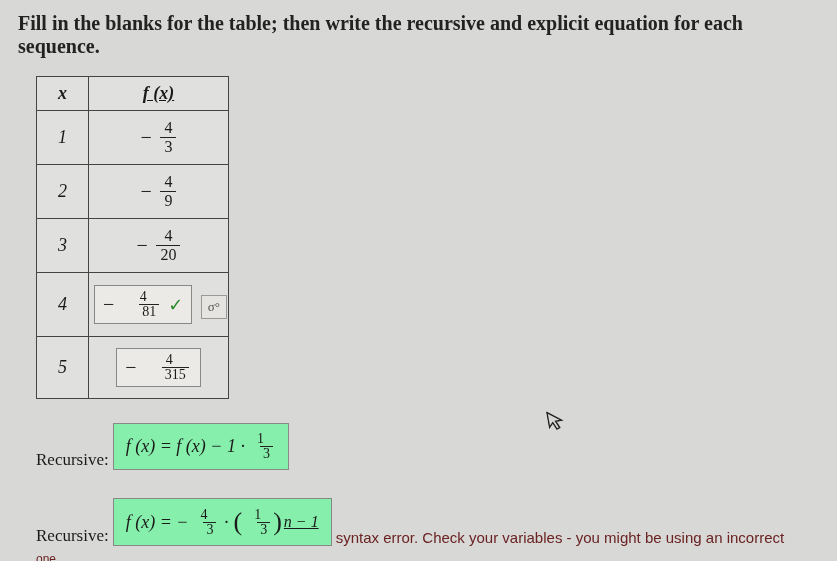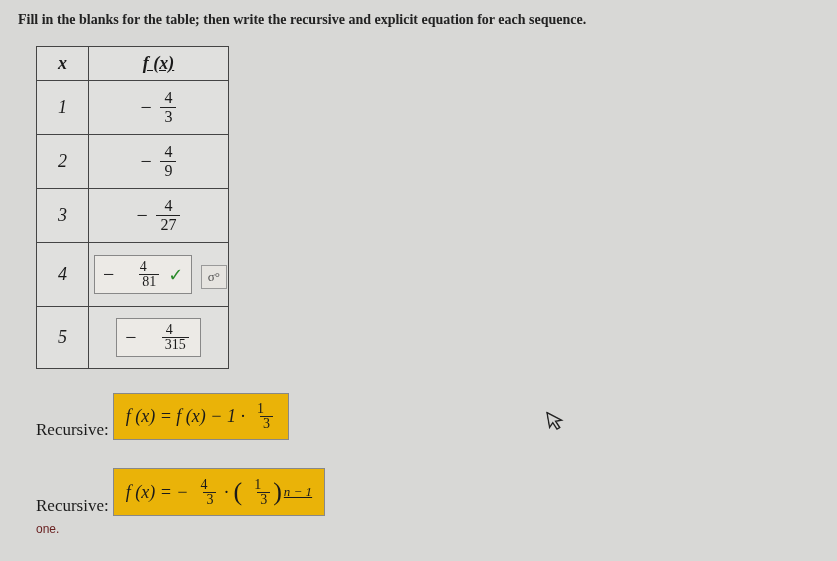--- a/index.html
+++ b/index.html
@@ -7,21 +7,21 @@
       width: 837px;
       height: 561px;
       background: #d8d8d6;
       font-family: Georgia, 'Times New Roman', serif;
       color: #1a1a1a;
       padding: 12px 18px;
       position: relative;
     }
     .heading {
       font-weight: bold;
-      font-size: 14px;
+      font-size: 20px;
       margin-bottom: 18px;
       color: #222;
     }
     table.data {
       border-collapse: collapse;
       margin-left: 18px;
       background: #e0e0de;
     }
     table.data td, table.data th {
       border: 1px solid #444;
@@ -72,21 +72,21 @@
     .eq-row {
       display: flex;
       align-items: flex-end;
       margin-left: 18px;
       margin-top: 24px;
       font-size: 17px;
     }
     .eq-label { font-style: normal; font-weight: normal; margin-right: 4px; }
     .eq-box {
       border: 1px solid #888;
-      background: #eab308;
+      background: #86efac;
       padding: 8px 12px;
       display: inline-flex;
       align-items: center;
       font-style: italic;
       font-size: 18px;
     }
     .eq-box .mtext { font-style: italic; }
     .small-frac {
       display: inline-block;
       text-align: center;
@@ -99,21 +99,21 @@
     .small-frac .num, .small-frac .den { display: block; padding: 0 3px; }
     .small-frac .den { border-top: 1.3px solid #222; margin-left: 12px; }
     .err-text {
       font-family: Arial, sans-serif;
       font-size: 15px;
       color: #6a2222;
       margin-left: 4px;
     }
     .one-label { margin-left: 18px; margin-top: 6px; font-family: Arial, sans-serif; font-size: 12px; color: #6a2222; }
     .paren { font-size: 26px; font-style: normal; vertical-align: middle; }
-    .sup { font-size: 13px; vertical-align: super; font-style: italic; margin-left: 2px; text-decoration: underline; }
+    .sup { font-size: 16px; vertical-align: super; font-style: italic; margin-left: 2px; text-decoration: underline; }
     .cursor {
       position: absolute;
       left: 548px;
       top: 410px;
       font-size: 20px;
       color: #222;
       transform: rotate(-10deg);
     }
   </style>
 </head>
@@ -146,21 +146,21 @@
         <span class="den">9</span>
       </span>
     </td>
   </tr>
   <tr class="r">
     <td>3</td>
     <td>
       <span class="neg">−</span>
       <span class="frac">
         <span class="num">4</span>
-        <span class="den">27</span>
+        <span class="den">20</span>
       </span>
     </td>
   </tr>
   <tr class="r" style="height:64px">
     <td>4</td>
     <td>
       <span class="cell-input">
         <span class="neg">−</span>
         <span class="small-frac">
           <span class="num">4</span>
@@ -207,20 +207,21 @@
     </span>
     <span style="margin:0 4px;font-style:normal">·</span>
     <span class="paren">(</span>
     <span class="small-frac">
       <span class="num">1</span>
       <span class="den">3</span>
     </span>
     <span class="paren">)</span>
     <span class="sup">n − 1</span>
   </span>
+  <span class="err-text">syntax error. Check your variables - you might be using an incorrect</span>
 </div>
 <div class="one-label">one.</div>
 
 <div class="cursor">
   <svg width="18" height="22" viewBox="0 0 18 22">
     <path d="M1 1 L1 16 L5 12 L8 19 L11 18 L8 11 L14 11 Z" fill="none" stroke="#222" stroke-width="1.4"></path>
   </svg>
 </div>
 
 </body></html>

